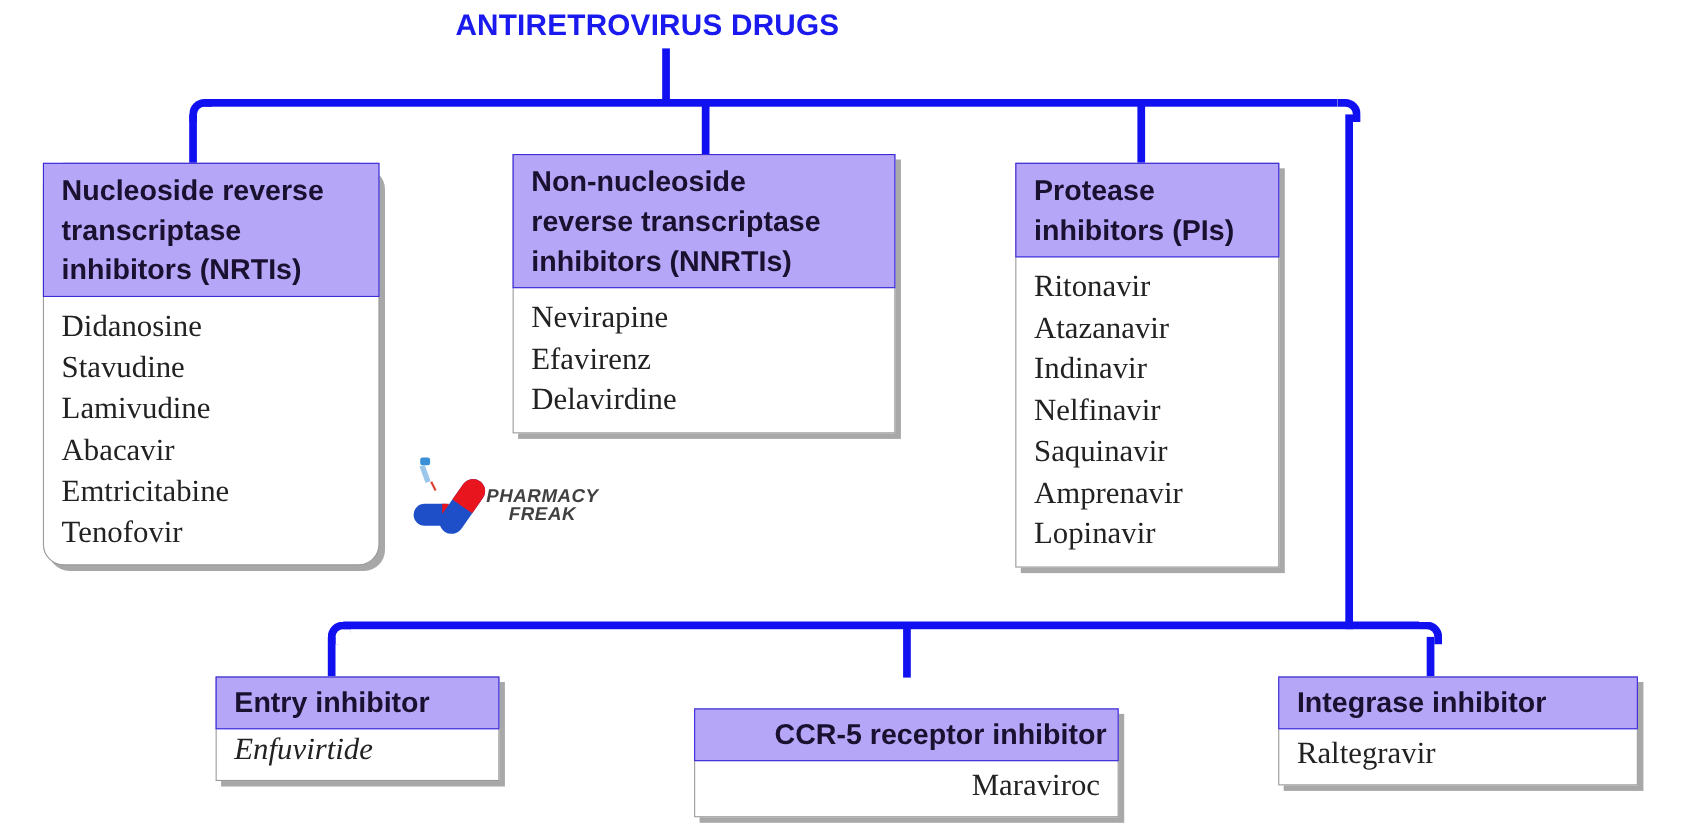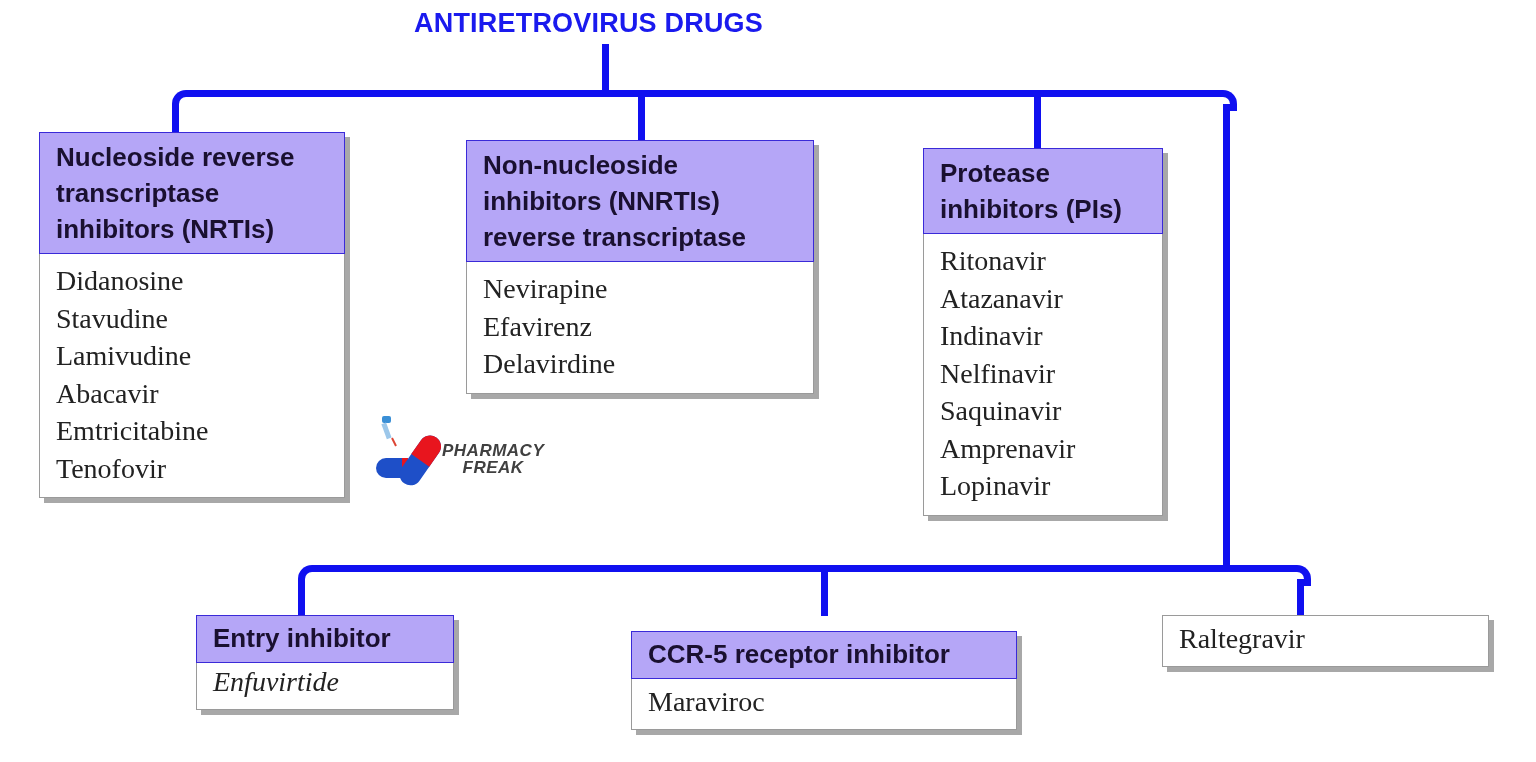--- a/index.html
+++ b/index.html
@@ -63,41 +63,41 @@
   <div class="line" style="left:1223px; top:104px; width:7px; height:468px;"></div>
 
   <div class="line" style="left:312px; top:565px; width:978px; height:7px;"></div>
   <div class="corner" style="left:298px; top:565px; width:14px; height:14px; border-top-width:7px; border-left-width:7px; border-top-left-radius:14px;"></div>
   <div class="line" style="left:298px; top:579px; width:7px; height:37px;"></div>
   <div class="line" style="left:821px; top:571px; width:7px; height:45px;"></div>
   <div class="corner" style="left:1290px; top:565px; width:14px; height:14px; border-top-width:7px; border-right-width:7px; border-top-right-radius:14px;"></div>
   <div class="line" style="left:1297px; top:579px; width:7px; height:37px;"></div>
 </div>
 
-<div class="box" style="left:39px; top:132px; width:304px;">
+<div class="box" style="left:39px; top:148px; width:304px;border-radius:19px;">
   <div class="box-head">
     <div>Nucleoside reverse</div>
     <div>transcriptase</div>
     <div>inhibitors (NRTIs)</div>
   </div>
   <div class="box-body">
     <div>Didanosine</div>
     <div>Stavudine</div>
     <div>Lamivudine</div>
     <div>Abacavir</div>
     <div>Emtricitabine</div>
     <div>Tenofovir</div>
   </div>
 </div>
 
 <div class="box" style="left:466px; top:140px; width:346px;">
   <div class="box-head">
     <div>Non-nucleoside</div>
+    <div>reverse transcriptase</div>
     <div>inhibitors (NNRTIs)</div>
-    <div>reverse transcriptase</div>
   </div>
   <div class="box-body">
     <div>Nevirapine</div>
     <div>Efavirenz</div>
     <div>Delavirdine</div>
   </div>
 </div>
 
 <div class="box" style="left:923px; top:148px; width:238px;">
   <div class="box-head">
@@ -117,30 +117,33 @@
 
 <div class="box" style="left:196px; top:615px; width:256px;">
   <div class="box-head" style="padding-top:4px; padding-bottom:6px;">
     <div>Entry inhibitor</div>
   </div>
   <div class="box-body" style="padding-top:0; padding-bottom:8px;font-style:italic;">
     <div>Enfuvirtide</div>
   </div>
 </div>
 
-<div class="box" style="left:631px; top:631px; width:384px;">
+<div class="box" style="left:631px; top:644px; width:384px;text-align:right;">
   <div class="box-head" style="padding-top:4px; padding-bottom:6px;">
     <div>CCR-5 receptor inhibitor</div>
   </div>
   <div class="box-body" style="padding-top:4px; padding-bottom:8px;">
     <div>Maraviroc</div>
   </div>
 </div>
 
 <div class="box" style="left:1162px; top:615px; width:325px;">
+  <div class="box-head" style="padding-top:4px; padding-bottom:6px;">
+    <div>Integrase inhibitor</div>
+  </div>
   <div class="box-body" style="padding-top:4px; padding-bottom:8px;">
     <div>Raltegravir</div>
   </div>
 </div>
 
 <div class="logo">
   <svg width="74" height="76" viewBox="0 0 74 76" style="position:absolute; left:0; top:0;">
 
     <rect x="10" y="2" width="9" height="7" rx="2" fill="#3a8fd6"></rect>
     <rect x="12" y="9" width="5" height="16" fill="#9cc7ea" transform="rotate(-20 14 17)"></rect>

